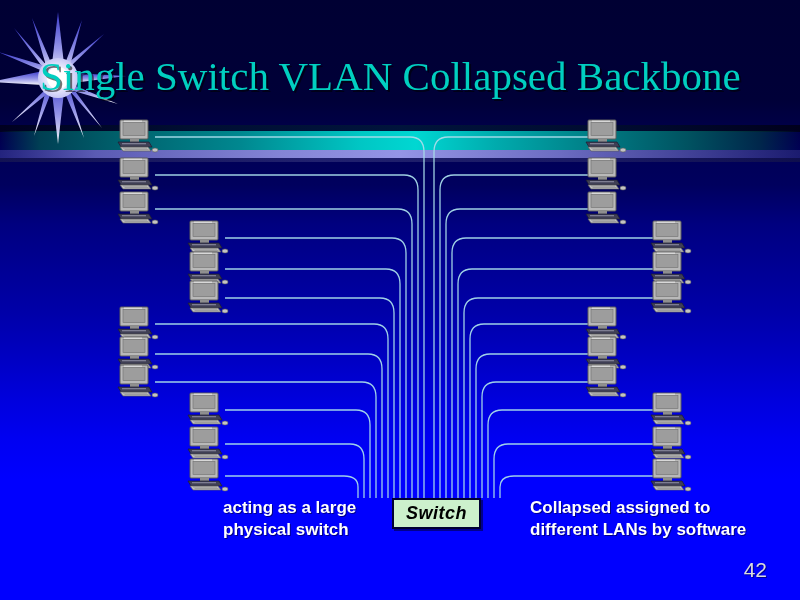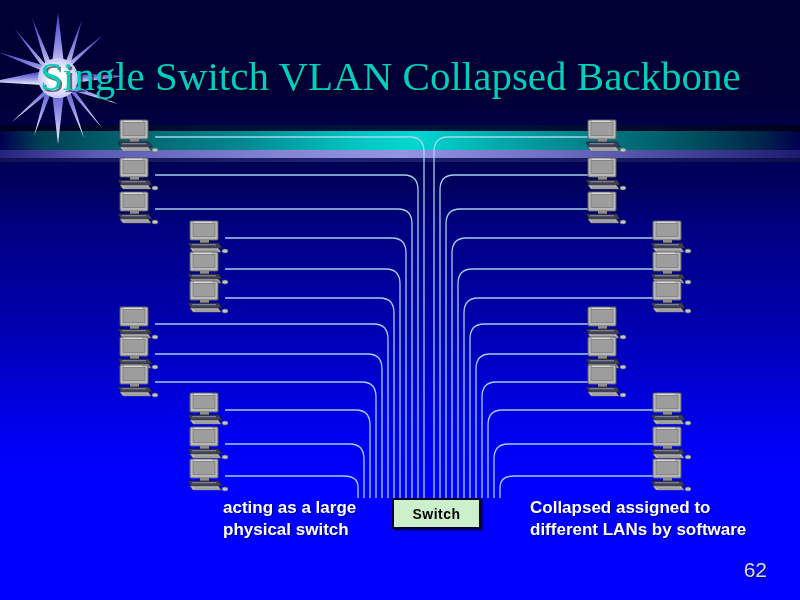--- a/index.html
+++ b/index.html
@@ -138,22 +138,23 @@
     height: 27px;
     background: #ccf0cc;
     border: 2px solid #000033;
     box-shadow: 2px 2px 0 rgba(0,0,0,0.45);
     display: flex;
     align-items: center;
     justify-content: center;
   }
   .switch-box-label {
     font-family: "Liberation Sans", sans-serif;
-    font-size: 14px;
+    font-size: 18px;
     font-weight: bold;
+    font-style: italic;
     color: #000000;
     letter-spacing: 0.5px;
   }
 
   
   .caption {
     position: absolute;
     font-family: "Liberation Sans", sans-serif;
     font-size: 17px;
     font-weight: bold;
@@ -327,15 +328,15 @@
   <div class="caption caption-left">
     <div>acting as a large</div>
     <div>physical switch</div>
   </div>
 
   <div class="caption caption-right">
     <div>Collapsed assigned to</div>
     <div>different LANs by software</div>
   </div>
 
-  <div class="page-number">62</div>
+  <div class="page-number">42</div>
 
 </div>
 
 </body></html>

